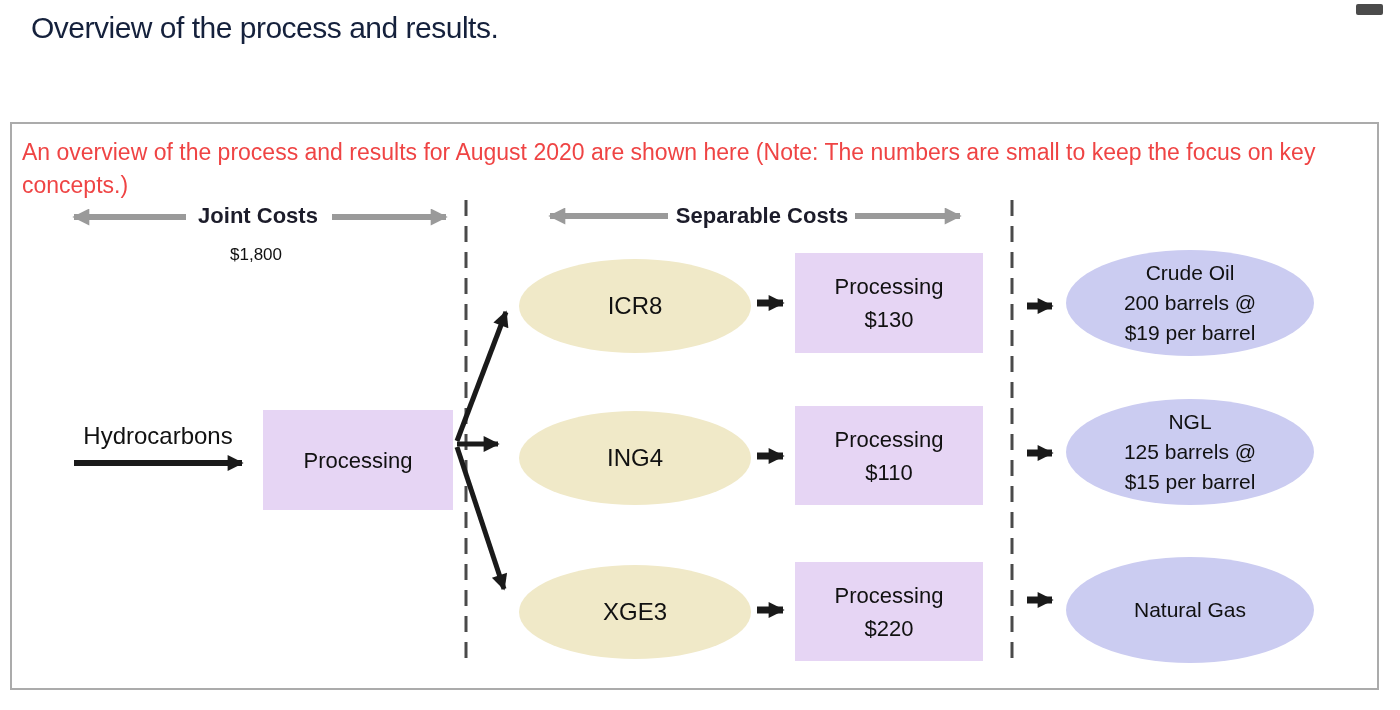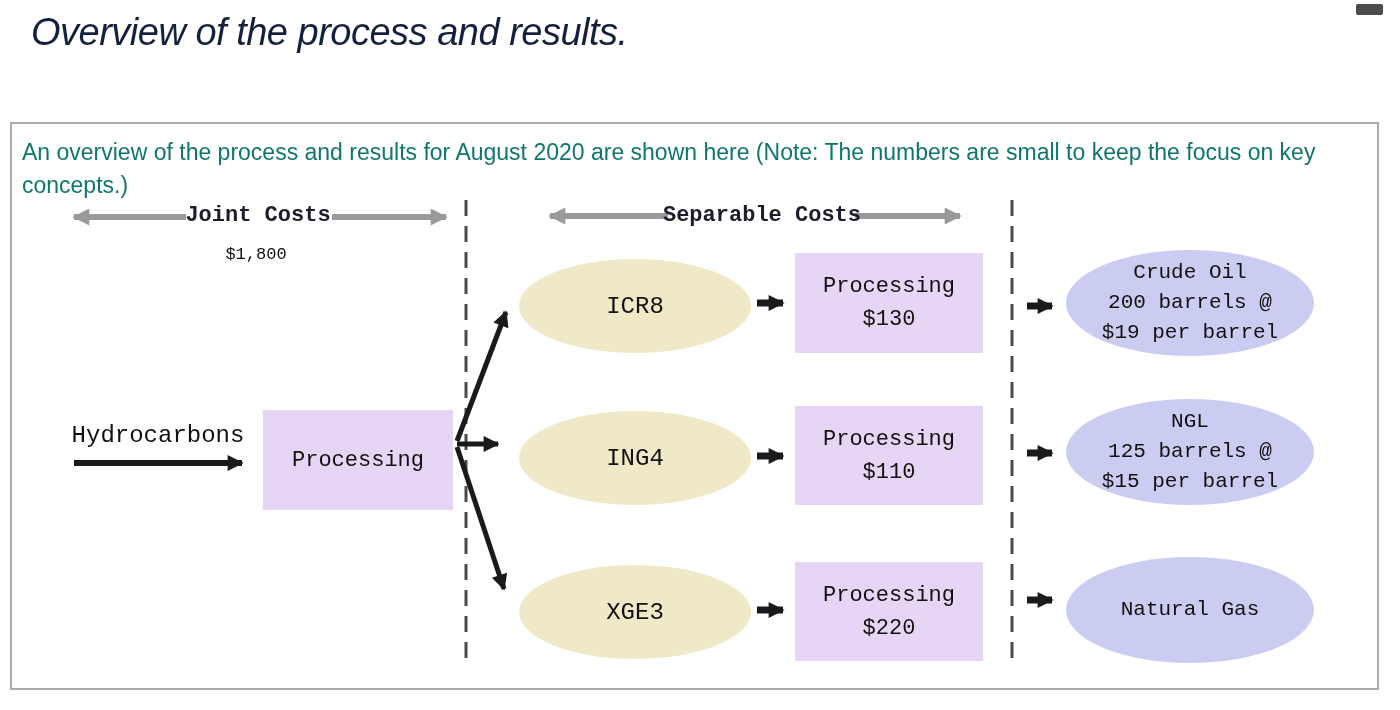--- a/index.html
+++ b/index.html
@@ -5,38 +5,38 @@
   html,body{margin:0;padding:0;}
   body{
     width:1400px;height:710px;position:relative;background:#ffffff;
     font-family:"Liberation Sans",sans-serif;overflow:hidden;
   }
   .abs{position:absolute;}
 
   
   #page-title{
     left:31px;top:11px;width:900px;
-    font-size:38px;letter-spacing:-0.5px;color:#15213c;font-weight:500;font-style:italic;
+    font-size:30px;letter-spacing:-0.5px;color:#15213c;font-weight:500;
   }
   #window-control-bar{
     left:1356px;top:4px;width:27px;height:11px;background:#4b4b4b;border-radius:2px;
   }
 
   
   #content-box{
     left:10px;top:122px;width:1369px;height:568px;
     border:2px solid #ababab;background:#ffffff;box-sizing:border-box;
   }
   #intro-text{
     left:22px;top:136px;width:1330px;
-    font-size:23px;line-height:33px;color:#0f766e;
+    font-size:23px;line-height:33px;color:#ef4444;
   }
 
   
-  .serif{font-family:Liberation Mono, monospace;color:#111111;}
+  .serif{font-family:Liberation Sans, sans-serif;color:#111111;}
   .section-label{font-size:22px;font-weight:bold;color:#1c1c2a;text-align:center;}
   #joint-costs-label{left:178px;top:203px;width:160px;}
   #separable-costs-label{left:662px;top:203px;width:200px;}
   #joint-costs-value{left:176px;top:245px;width:160px;font-size:17px;text-align:center;}
   #hydrocarbons-label{left:58px;top:422px;width:200px;font-size:24px;text-align:center;}
 
   
   .procbox{
     background:#e6d5f4;display:flex;flex-direction:column;
     align-items:center;justify-content:center;box-sizing:border-box;

